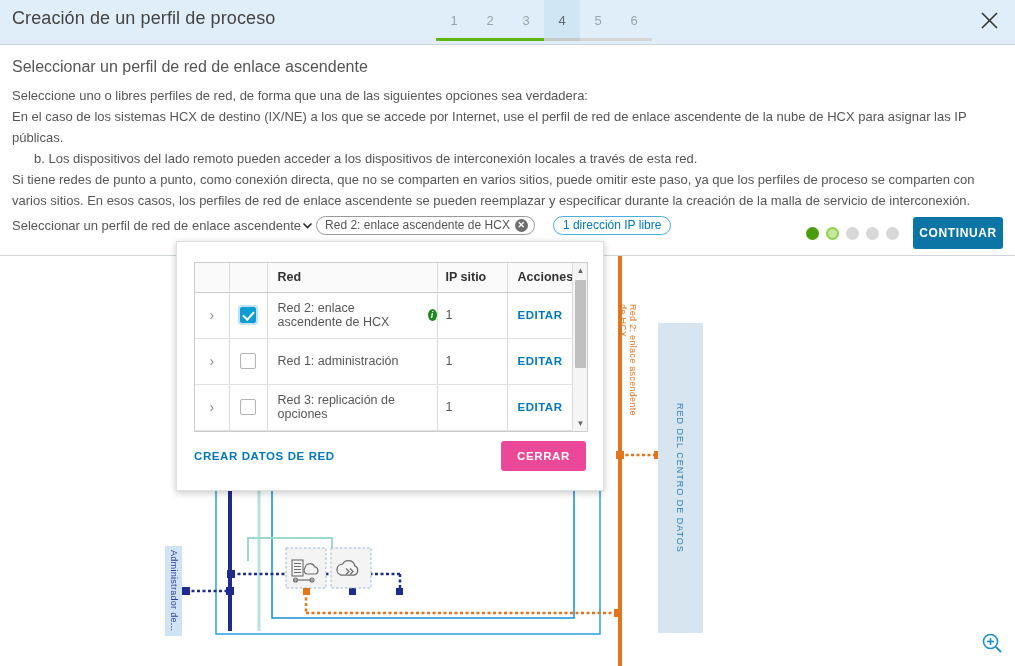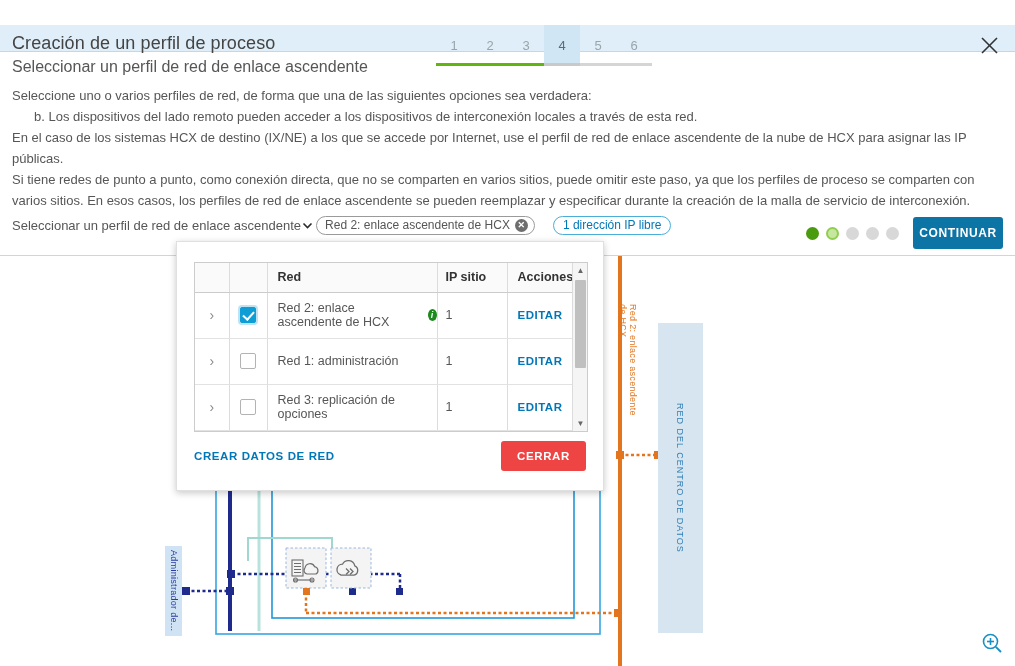--- a/index.html
+++ b/index.html
@@ -8,24 +8,23 @@
     width: 1015px; height: 666px;
     overflow: hidden;
     background: #ffffff;
     font-family: "Liberation Sans", sans-serif;
     color: #565656;
   }
   #app { position: relative; width: 1015px; height: 666px; overflow: hidden; background:#fff; }
 
   
   .header {
-    position: absolute; top: 0; left: 0; width: 1015px; height: 27px;
+    position: absolute; top: 0; left: 0; width: 1015px; height: 45px;
     background: #dfeef8;
     border-bottom: 1px solid #cdd5db;
-    margin-top: 25px;
   }
   .header-title {
     position: absolute; left: 12px; top: 8px;
     font-size: 18px; color: #444; font-weight: 400; letter-spacing: .1px;
   }
   .steps { position: absolute; left: 436px; top: 0; height: 41px; display: flex; }
   .step {
     width: 36px; height: 41px;
     display: flex; align-items: center; justify-content: center;
     font-size: 13px; color: #9aa5ab;
@@ -188,21 +187,21 @@
     position: absolute; left: 2px; top: 17px; width: 11px; height: 88px;
     background: #c0c0c0; border-radius: 1px; cursor: pointer;
   }
   .create-link {
     position: absolute; left: 17px; top: 208px;
     color: #0077b8; font-size: 11.5px; font-weight: bold;
     letter-spacing: .6px; cursor: pointer;
   }
   .close-btn {
     position: absolute; right: 17px; top: 199px;
-    width: 85px; height: 30px; background: #ef4444;
+    width: 85px; height: 30px; background: #ec4899;
     color: #fff; border: none; border-radius: 3px;
     font-size: 11.5px; font-weight: bold; letter-spacing: .6px;
     font-family: "Liberation Sans", sans-serif; cursor: pointer;
   }
 
   
   .diagram { position: absolute; left: 0; top: 256px; width: 1015px; height: 410px; overflow: hidden; }
   .zoom-btn { position: absolute; right: 12px; bottom: 8px; cursor: pointer; }
 
   .vlabel {
@@ -244,23 +243,23 @@
     <div class="close-x">
       <svg width="19" height="19" viewBox="0 0 19 19">
         <line x1="2" y1="2" x2="17" y2="17" stroke="#333" stroke-width="1.6"></line>
         <line x1="17" y1="2" x2="2" y2="17" stroke="#333" stroke-width="1.6"></line>
       </svg>
     </div>
   </div>
 
   <div class="page-title">Seleccionar un perfil de red de enlace ascendente</div>
   <div class="paras">
-    <div class="para">Seleccione uno o varios perfiles de red, de forma que una de las siguientes opciones sea verdadera:</div>
+    <div class="para">Seleccione uno o libres perfiles de red, de forma que una de las siguientes opciones sea verdadera:</div>
+    <div class="para">En el caso de los sistemas HCX de destino (IX/NE) a los que se accede por Internet, use el perfil de red de enlace ascendente de la nube de HCX para asignar las IP públicas.</div>
     <div class="para indent">b. Los dispositivos del lado remoto pueden acceder a los dispositivos de interconexión locales a través de esta red.</div>
-    <div class="para">En el caso de los sistemas HCX de destino (IX/NE) a los que se accede por Internet, use el perfil de red de enlace ascendente de la nube de HCX para asignar las IP públicas.</div>
     <div class="para">Si tiene redes de punto a punto, como conexión directa, que no se comparten en varios sitios, puede omitir este paso, ya que los perfiles de proceso se comparten con varios sitios. En esos casos, los perfiles de red de enlace ascendente se pueden reemplazar y especificar durante la creación de la malla de servicio de interconexión.</div>
   </div>
 
   <div class="selector-row">
     <span class="selector-label">Seleccionar un perfil de red de enlace ascendente</span>
     <span class="caret-down">
       <svg width="11" height="11" viewBox="0 0 11 11">
           <path d="M1.5 3.5 L5.5 7.5 L9.5 3.5" fill="none" stroke="#2b2b2b" stroke-width="1.6"></path>
         </svg>
     </span>

